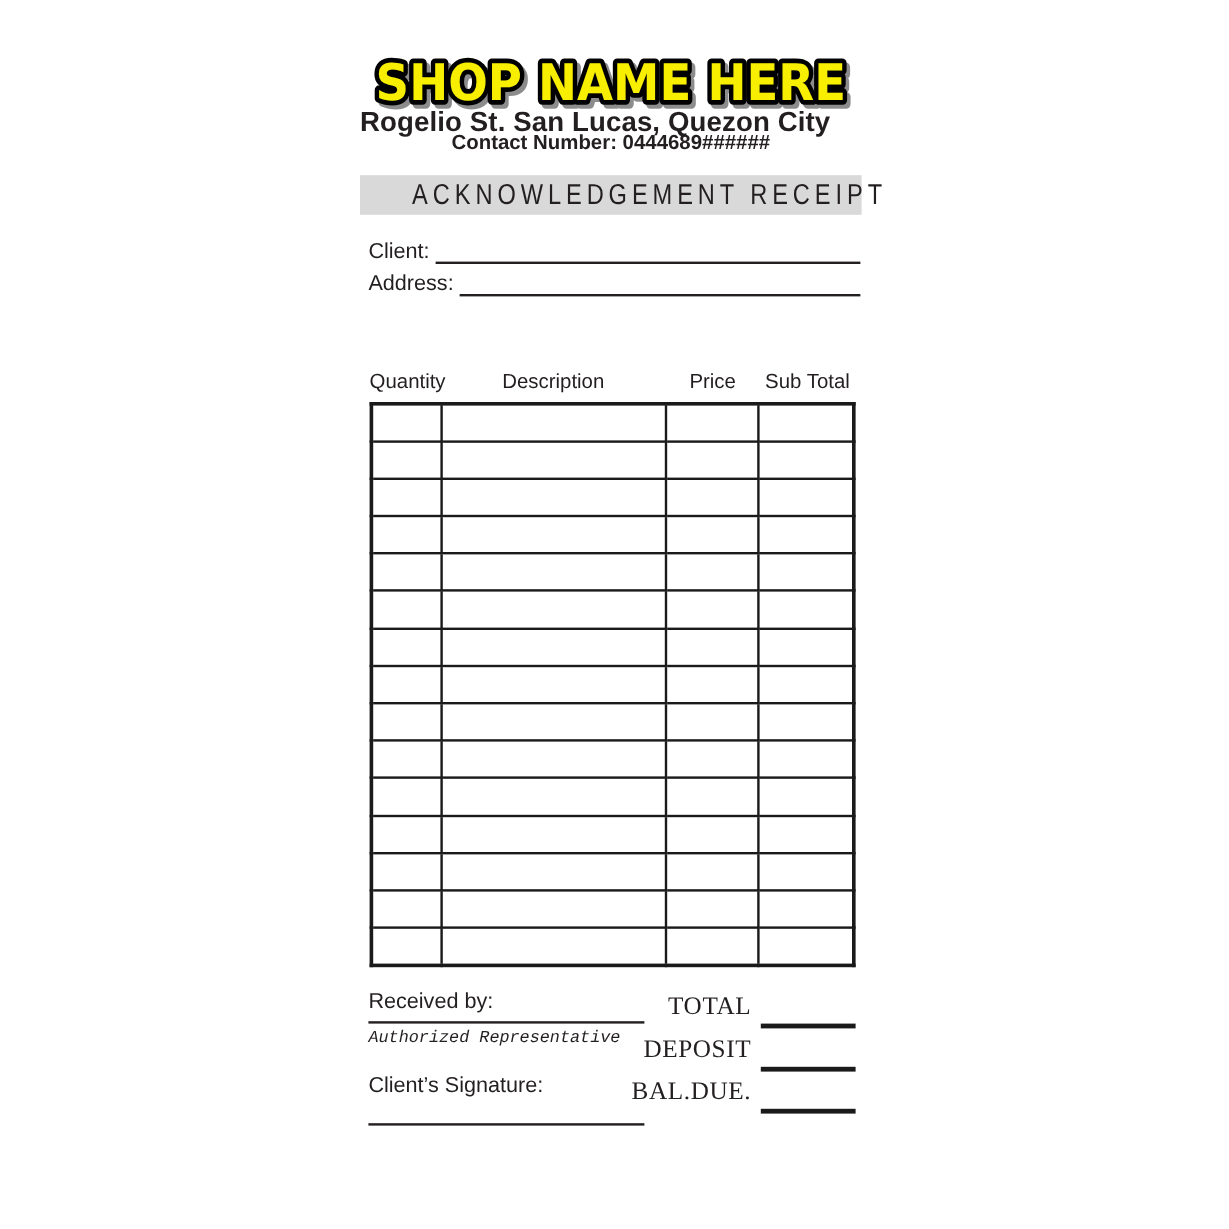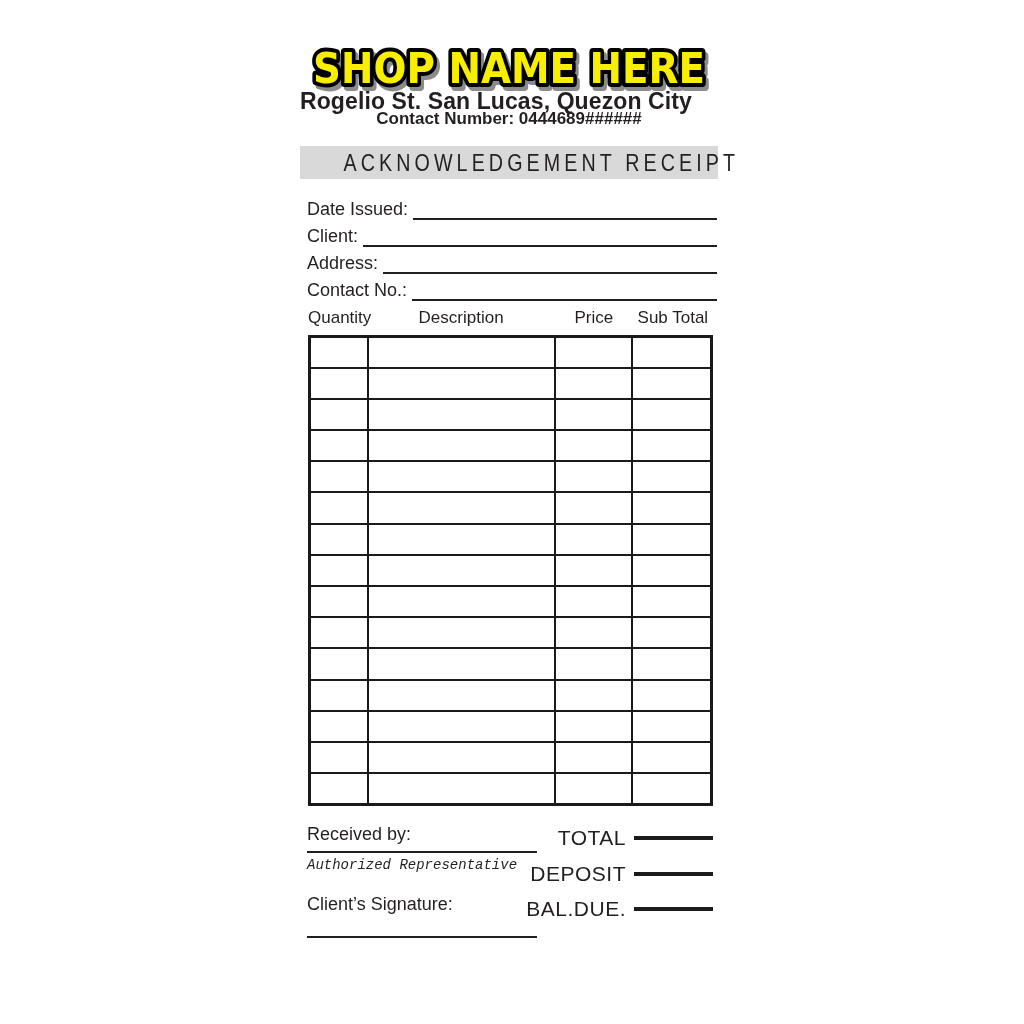--- a/index.html
+++ b/index.html
@@ -43,21 +43,21 @@
   
   .received-by { position:absolute; top:824px; left:7px; font-size:18px; }
   .sig-line { position:absolute; left:7px; width:230px; border-top:2px solid #231f20; }
   .sig-line-1 { top:851px; }
   .sig-line-2 { top:936px; }
   .auth-rep { position:absolute; top:857px; left:7px; font-size:14px; font-style:italic;font-family:Liberation Mono, monospace; }
   .client-sig { position:absolute; top:894px; left:7px; font-size:18px; }
 
   
   .totals { position:absolute; top:819px; left:150px; width:263px; }
-  .total-row { display:flex; align-items:center; height:38px; }
+  .total-row { display:flex; align-items:flex-end; height:38px;font-family:Liberation Serif, serif; }
   .total-row + .total-row { margin-top:-2.5px; }
   .total-lbl { flex:1; text-align:right; padding-right:8px; font-size:21px;
                line-height:38px; letter-spacing:0.5px; }
   .total-box { width:79px; border:2.5px solid #1a1a1a; background:#ffffff; }
 </style>
 </head>
 <body>
 
 <div class="page">
   <div class="receipt">
@@ -69,33 +69,25 @@
 
     <div class="addr-line">Rogelio St. San Lucas, Quezon City</div>
     <div class="contact-line">Contact Number: 0444689######</div>
 
     <div class="banner">
       <span>ACKNOWLEDGEMENT RECEIPT</span>
     </div>
 
     <div class="fields">
       <div class="field-row">
-        <span class="lbl">Date Issued:</span>
-        <span class="fill-line"></span>
-      </div>
-      <div class="field-row">
         <span class="lbl">Client:</span>
         <span class="fill-line"></span>
       </div>
       <div class="field-row">
         <span class="lbl">Address:</span>
-        <span class="fill-line"></span>
-      </div>
-      <div class="field-row">
-        <span class="lbl">Contact No.:</span>
         <span class="fill-line"></span>
       </div>
     </div>
 
     <div class="col-headers">
       <span class="ch-0">Quantity</span>
       <span class="ch-1">Description</span>
       <span class="ch-2">Price</span>
       <span class="ch-3">Sub Total</span>
     </div>

